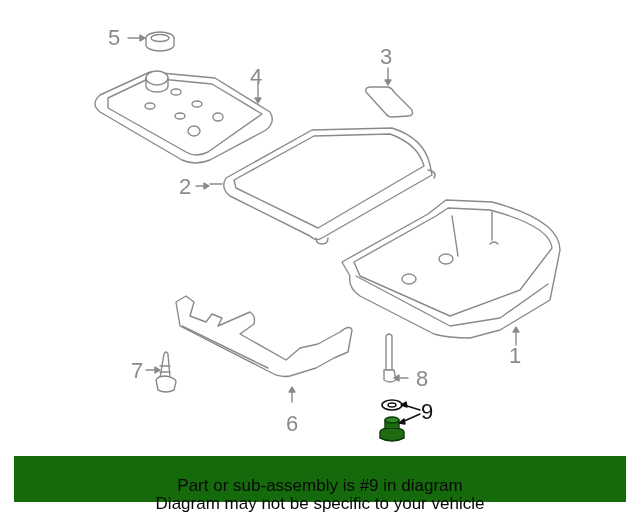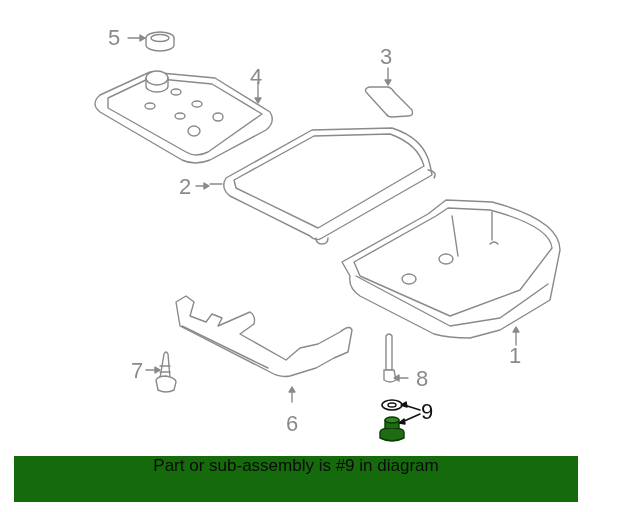--- a/index.html
+++ b/index.html
@@ -1,20 +1,20 @@
 <!DOCTYPE html>
 <html><head>
 <meta charset="utf-8">
 <style>
   html, body { margin:0; padding:0; background:#ffffff; }
   body { width:640px; height:512px; position:relative; overflow:hidden; font-family:"Liberation Sans", sans-serif; }
   #diagram { position:absolute; left:0; top:0; width:640px; height:456px; }
   .callout { position:absolute; font-family:"Liberation Sans", sans-serif; font-size:22px; color:#8a8a8a; line-height:1; }
   .callout.hl { color:#111111; }
-  #banner { position:absolute; left:14px; top:456px; width:564px; height:46px; background:#156b0b; text-align:center; color:#0a0a0a; font-size:17px; line-height:18px; padding-top:1px; box-sizing:border-box; }
+  #banner { position:absolute; left:14px; top:456px; width:612px; height:46px; background:#156b0b; text-align:center; color:#0a0a0a; font-size:17px; line-height:18px; padding-top:21px; box-sizing:border-box; }
   #banner div { white-space:nowrap; }
 </style>
 </head>
 <body>
 
 <svg id="diagram" viewBox="0 0 640 456" xmlns="http://www.w3.org/2000/svg" fill="none" stroke="#8a8a8a" stroke-width="1.4" stroke-linejoin="round" stroke-linecap="round">
 
   <g>
     <ellipse cx="160" cy="38" rx="14" ry="6" fill="#fff"></ellipse>
     <path d="M146 38 v7 a14 6 0 0 0 28 0 v-7" fill="#fff"></path>
@@ -108,13 +108,14 @@
 <div class="callout" style="left:380px;top:46px;">3</div>
 <div class="callout" style="left:179px;top:176px;">2</div>
 <div class="callout" style="left:509px;top:345px;">1</div>
 <div class="callout" style="left:131px;top:360px;">7</div>
 <div class="callout" style="left:286px;top:413px;">6</div>
 <div class="callout" style="left:416px;top:368px;">8</div>
 <div class="callout hl" style="left:421px;top:401px;">9</div>
 
 <div id="banner">
   <div>Part or sub-assembly is #9 in diagram</div>
+  <div>Diagram may not be specific to your vehicle</div>
 </div>
 
 </body></html>

